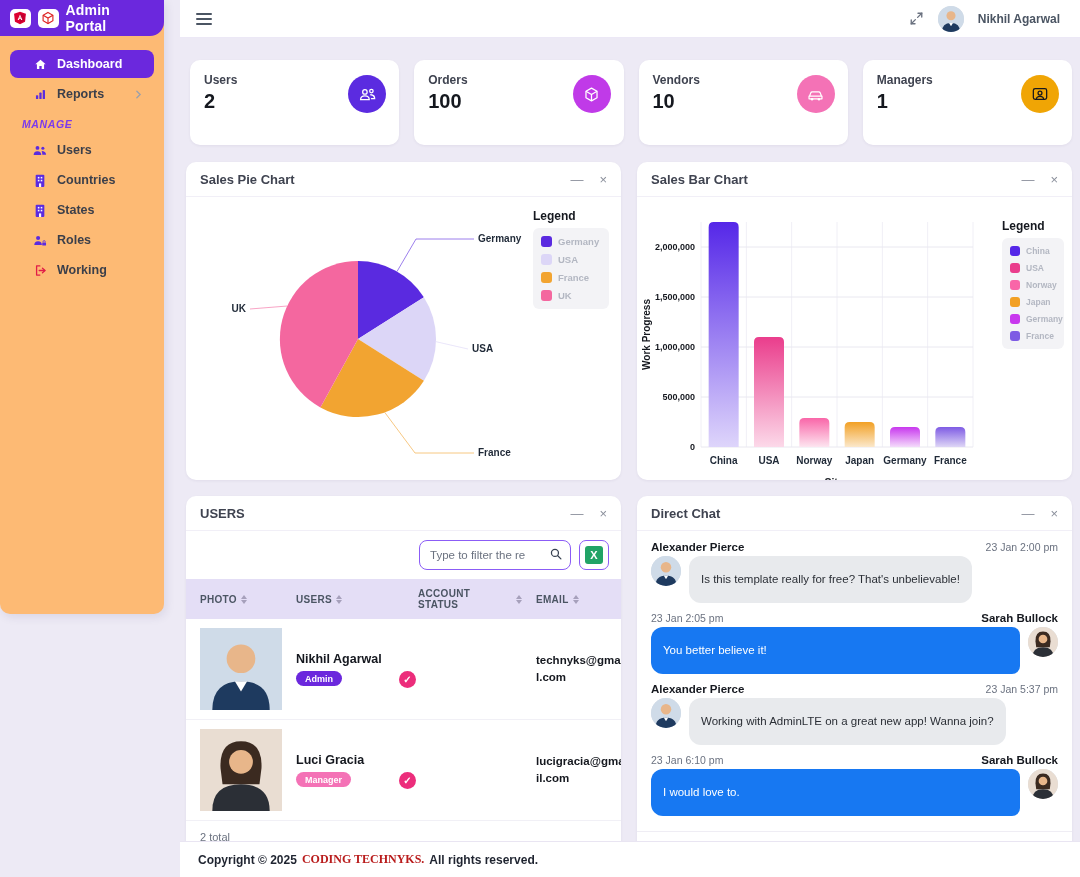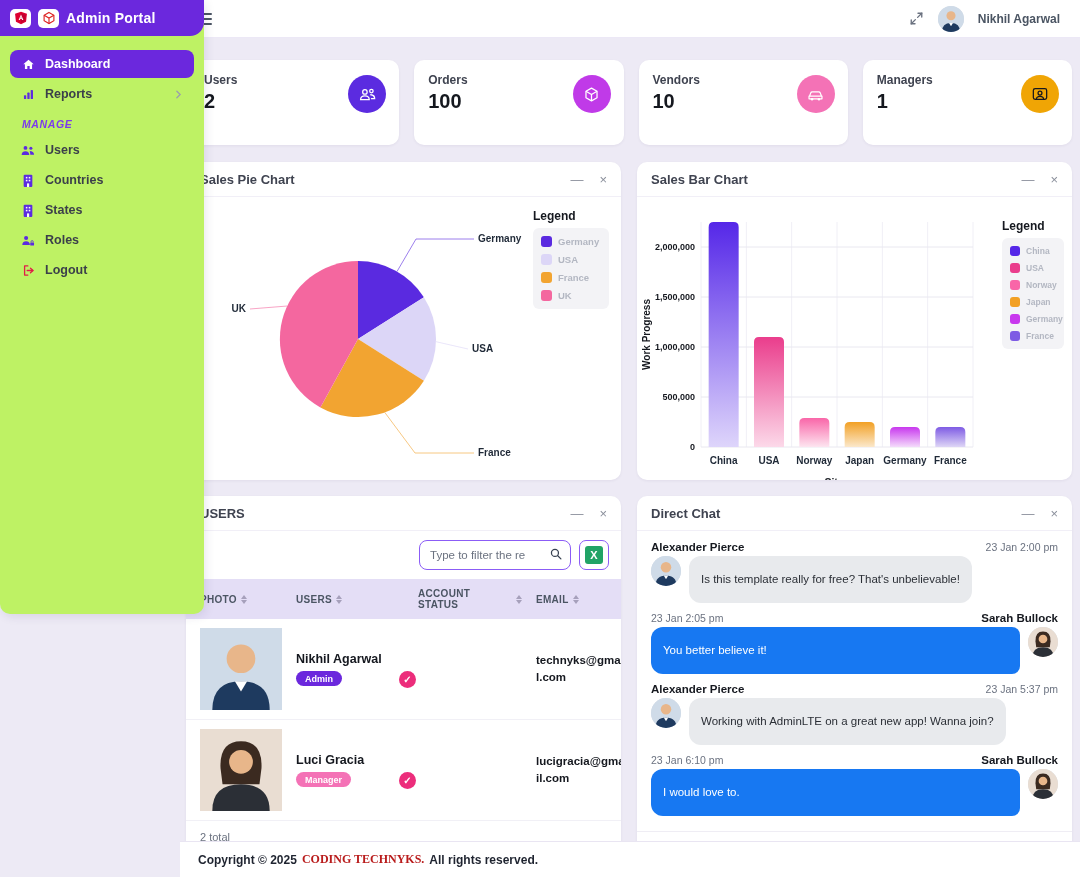--- a/index.html
+++ b/index.html
@@ -22,34 +22,34 @@
   .expand-ic { color:#6b7280; cursor:pointer; display:flex; }
   .user-name { font-size:12px; font-weight:700; color:#4b5563; }
   
   .avatar { border-radius:50%; overflow:hidden; flex:none; background:#d8dde5; }
   .avatar svg { display:block; width:100%; height:100%; }
   .avatar.xs { width:26px; height:26px; }
   .avatar.sm { width:30px; height:30px; }
   .avatar.md { width:38px; height:38px; }
   
   .sidebar {
-    position:absolute; left:0; top:0; width:204px; height:614px;
-    background:#bef264; box-shadow:2px 3px 10px rgba(50,40,90,.10);
+    position:absolute; left:0; top:0; width:164px; height:614px;
+    background:#fdba74; box-shadow:2px 3px 10px rgba(50,40,90,.10);
     border-radius:0 0 10px 10px; z-index:6;
   }
   .brand {
     height:36px; background:#6b28dd; border-radius:0 0 14px 0;
     display:flex; align-items:center; gap:7px; padding:0 10px;
   }
   .logo-chip { width:21px; height:19px; background:#fff; border-radius:5px;
     display:flex; align-items:center; justify-content:center; }
   .brand-title { color:#fff; font-size:14px; font-weight:800; letter-spacing:.2px; }
   .nav { padding:14px 10px 0 10px; }
   .nav-item {
-    display:flex; align-items:center; gap:10px; padding:7px 11px;
+    display:flex; align-items:center; gap:10px; padding:7px 23px;
     font-size:12.5px; font-weight:700; color:#3b3f4a; border-radius:8px;
     cursor:pointer; margin-bottom:2px; position:relative;
   }
   .nav-item.active { background:#6b28dd; color:#fff; }
   .nav-item .ic { display:flex; width:14px; justify-content:center; color:#5b2be0; }
   .nav-item.active .ic { color:#fff; }
   .nav-item .ic.red { color:#e11d48; }
   .chev { position:absolute; right:10px; color:#9aa0ab; display:flex; }
   .nav-section { font-size:10.5px; font-weight:800; color:#7c3aed;
     letter-spacing:.6px; margin:10px 0 6px 12px;font-style:italic; }
@@ -236,21 +236,21 @@
       <span>Roles</span>
     </div>
     <div class="nav-item">
       <span class="ic red">
         <svg width="13" height="13" viewBox="0 0 20 20" fill="none" stroke="currentColor" stroke-width="2" stroke-linecap="round" stroke-linejoin="round">
             <path d="M9 3 H4 V17 H9"></path>
             <path d="M13 6.5 L17 10 L13 13.5"></path>
             <path d="M8 10 H16.5"></path>
           </svg>
       </span>
-      <span>Logout</span>
+      <span>Working</span>
     </div>
   </div>
 </div>
 
 <div class="topbar">
   <div class="hamburger">
       <span></span>
       <span></span>
       <span></span>
     </div>

